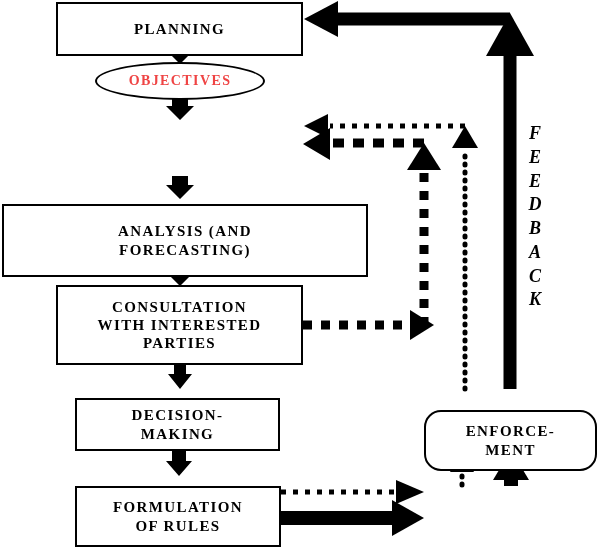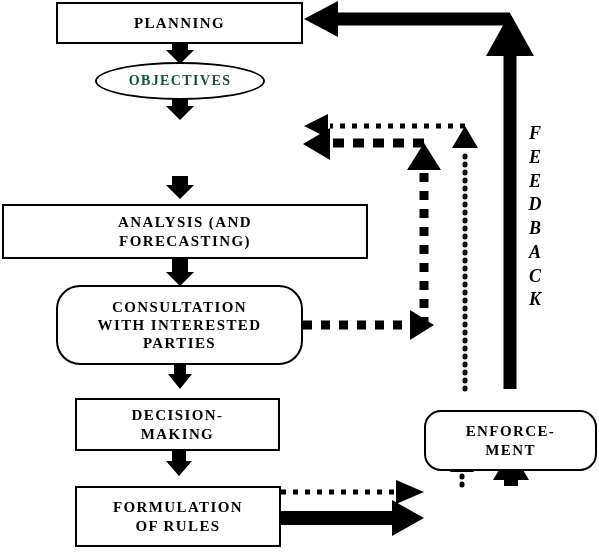--- a/index.html
+++ b/index.html
@@ -37,21 +37,21 @@
   .ellipse {
     position: absolute;
     box-sizing: border-box;
     border: 2px solid #000000;
     border-radius: 50%;
     background: #ffffff;
     display: flex;
     align-items: center;
     justify-content: center;
     text-align: center;
-    color: #14532d;
+    color: #ef4444;
     font-weight: bold;
     letter-spacing: 1.4px;
     font-size: 14px;
     z-index: 5;
   }
   svg.overlay {
     position: absolute;
     left: 0; top: 0;
     width: 599px;
     height: 560px;
@@ -148,35 +148,35 @@
 
     <g>
       <line x1="510" y1="389" x2="510" y2="52" stroke="#000" stroke-width="13" stroke-linecap="butt"></line>
       <path d="M510,13 L534,56 L486,56 Z" fill="#000"></path>
       <line x1="510" y1="19" x2="336" y2="19" stroke="#000" stroke-width="13" stroke-linecap="butt"></line>
       <path d="M304,19 L338,1 L338,37 Z" fill="#000"></path>
     </g>
 
   </svg>
 
-  <div class="node" style="left:56px; top:2px; width:247px; height:42px;">
+  <div class="node" style="left:56px; top:2px; width:247px; height:54px;">
     <span>PLANNING</span>
   </div>
 
   <div class="ellipse" style="left:95px; top:62px; width:170px; height:38px;">
     <span>OBJECTIVES</span>
   </div>
 
 
-  <div class="node" style="left:2px; top:204px; width:366px; height:55px;">
+  <div class="node" style="left:2px; top:204px; width:366px; height:73px;">
     <span>ANALYSIS  (AND
 FORECASTING)</span>
   </div>
 
-  <div class="node" style="left:56px; top:285px; width:247px; height:80px;border-radius:24px;">
+  <div class="node" style="left:56px; top:285px; width:247px; height:80px;">
     <span>CONSULTATION
 WITH INTERESTED
 PARTIES</span>
   </div>
 
   <div class="node" style="left:75px; top:398px; width:205px; height:53px;">
     <span>DECISION-
 MAKING</span>
   </div>
 

